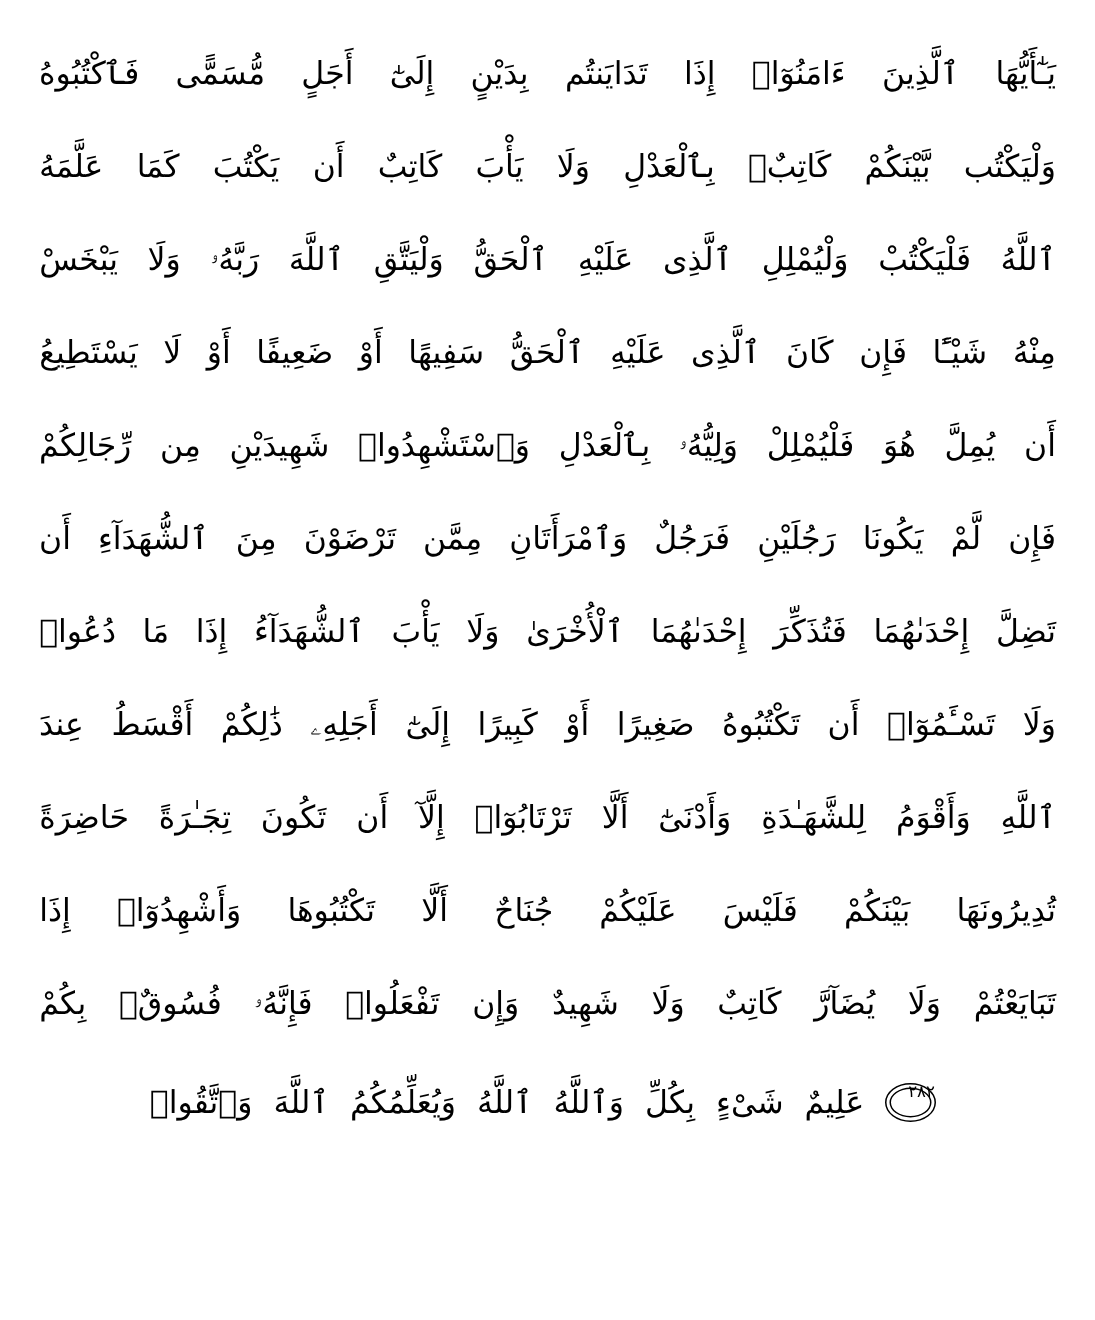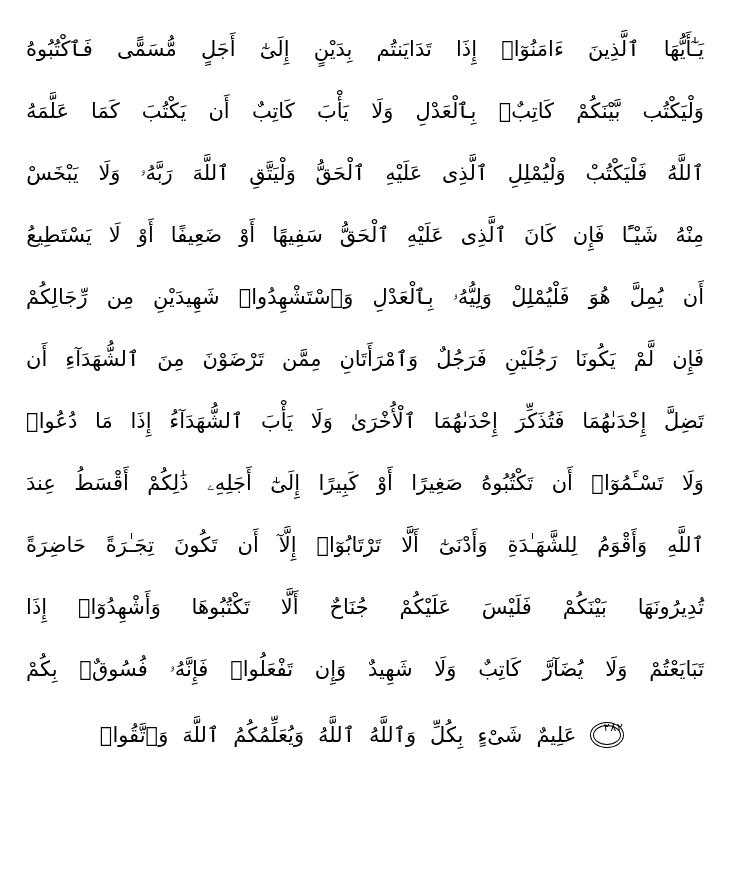--- a/index.html
+++ b/index.html
@@ -52,21 +52,21 @@
   }
   .ayah-marker {
     display: inline-flex;
     align-items: center;
     justify-content: center;
     width: 34px;
     height: 26px;
     border: 1.6px solid #000;
     border-radius: 50% / 50%;
     font-size: 10px;
-    font-family: Liberation Mono, monospace;
+    font-family: Liberation Sans, sans-serif;
     position: relative;
     box-sizing: border-box;
     margin-right: 6px;
   }
   .ayah-marker::before {
     content: "";
     position: absolute;
     left: 2px;
     right: 2px;
     top: 2px;

